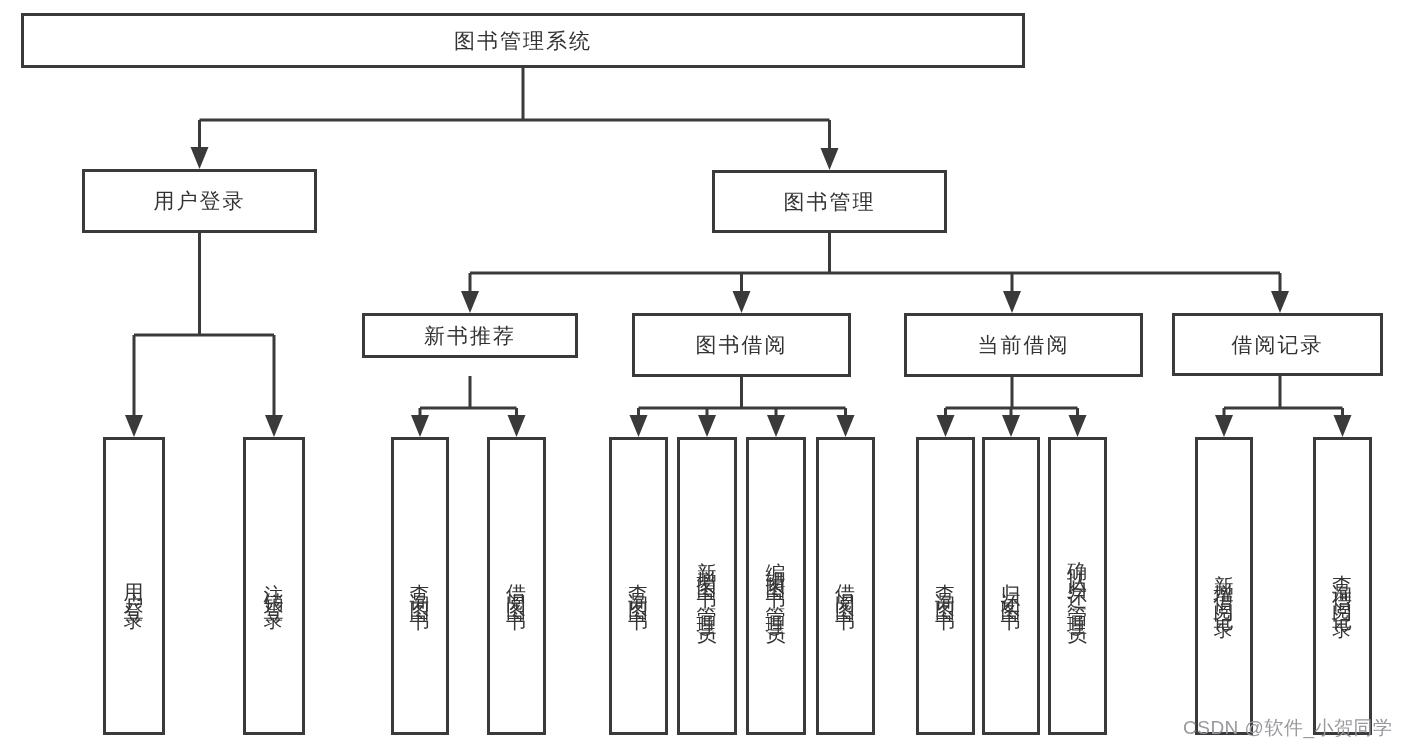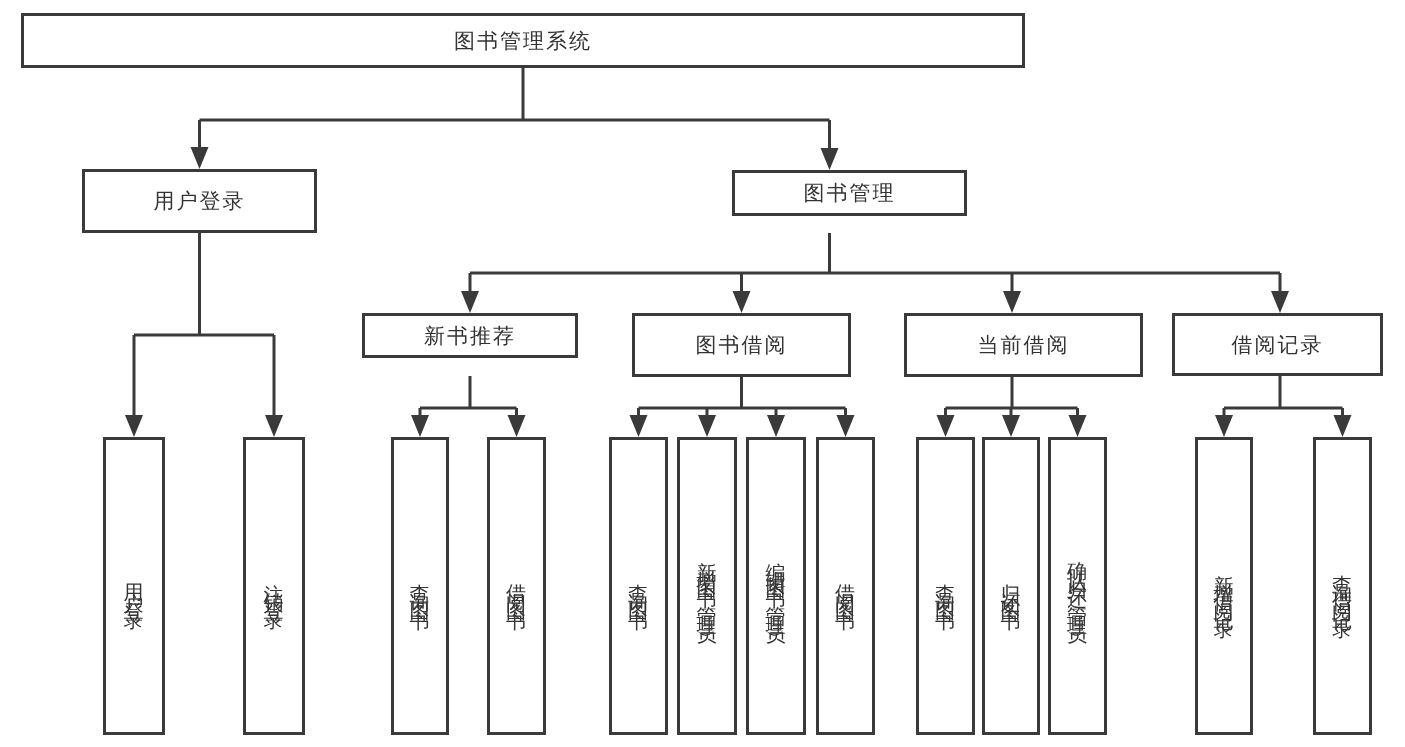--- a/index.html
+++ b/index.html
@@ -61,21 +61,21 @@
 
     <g>
       <path d="M1280 376 V408 M1224 408 H1342.5 M1224 408 V416 M1342.5 408 V416" stroke="#3a3a3a" stroke-width="3" fill="none"></path>
       <path d="M1215 415 L1233 415 L1224 437 Z M1333.5 415 L1351.5 415 L1342.5 437 Z" fill="#3a3a3a"></path>
     </g>
   </svg>
 
   <div class="box h" style="left:21px;top:13px;width:1004px;height:55px">图书管理系统</div>
 
   <div class="box h" style="left:82px;top:169px;width:235px;height:64px">用户登录</div>
-  <div class="box h" style="left:732px;top:170px;width:235px;height:46px">图书管理</div>
+  <div class="box h" style="left:712px;top:170px;width:235px;height:63px">图书管理</div>
 
   <div class="box h" style="left:362px;top:313px;width:216px;height:45px">新书推荐</div>
   <div class="box h" style="left:632px;top:313px;width:219px;height:64px">图书借阅</div>
   <div class="box h" style="left:904px;top:313px;width:239px;height:64px">当前借阅</div>
   <div class="box h" style="left:1172px;top:313px;width:211px;height:63px">借阅记录</div>
 
   <div class="box v" style="left:103px;top:437px;width:62px;height:298px">用户登录</div>
   <div class="box v" style="left:243px;top:437px;width:62px;height:298px">注销登录</div>
 
   <div class="box v" style="left:391px;top:437px;width:58px;height:298px">查询图书</div>
@@ -86,14 +86,15 @@
   <div class="box v" style="left:746px;top:437px;width:60px;height:298px">编辑图书（管理员）</div>
   <div class="box v" style="left:816px;top:437px;width:59px;height:298px">借阅图书</div>
 
   <div class="box v" style="left:916px;top:437px;width:59px;height:298px">查询图书</div>
   <div class="box v" style="left:982px;top:437px;width:58px;height:298px">归还图书</div>
   <div class="box v" style="left:1048px;top:437px;width:59px;height:298px">确认归还（管理员）</div>
 
   <div class="box v" style="left:1195px;top:437px;width:58px;height:298px">新增借阅记录</div>
   <div class="box v" style="left:1313px;top:437px;width:59px;height:298px">查询借阅记录</div>
 
+  <div class="watermark">CSDN @软件_小贺同学</div>
 
 </div>
 
 </body></html>

